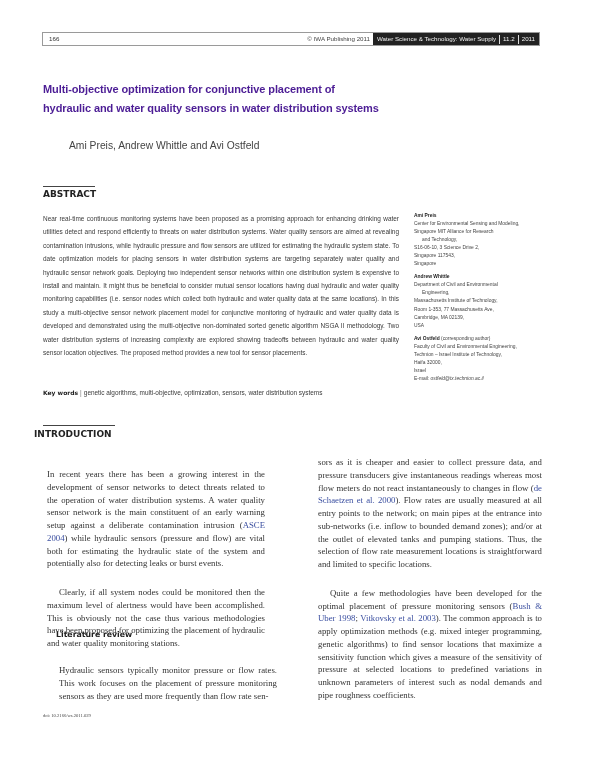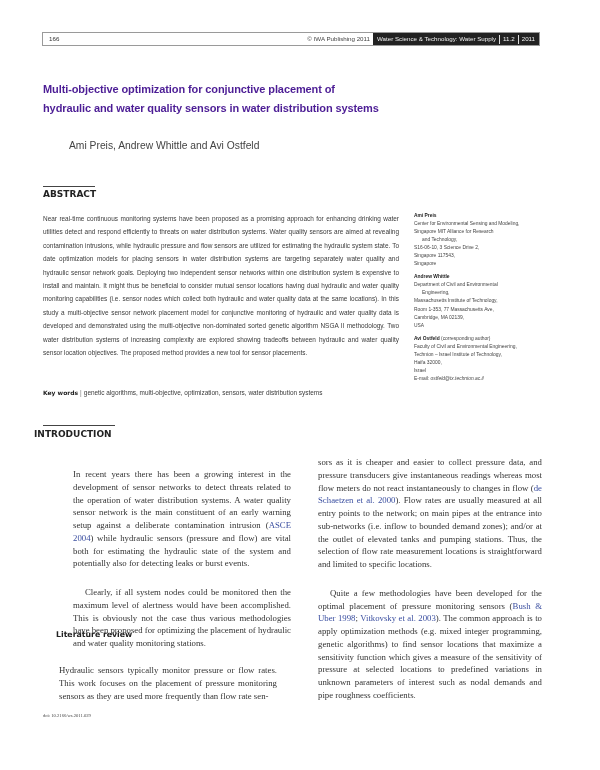--- a/index.html
+++ b/index.html
@@ -121,21 +121,21 @@
     <div>Technion – Israel Institute of Technology,</div>
     <div>Haifa 32000,</div>
     <div>Israel</div>
     <div><span>E-mail:</span> <span class="email">ostfeld@tx.technion.ac.il</span></div>
   </div>
 </div>
 
 <div class="rule" style="left:43px; top:425px; width:72px;"></div>
 <div class="sec-head" style="left:34px; top:429px;">INTRODUCTION</div>
 
-<div class="col" style="left:57px; top:452px;font-family:Liberation Serif, serif;">
+<div class="col" style="left:31px; top:452px;font-family:Liberation Serif, serif;">
   <p><span>In recent years there has been a growing interest in the development of sensor networks to detect threats related to the operation of water distribution systems. A water quality sensor network is the main constituent of an early warning setup against a deliberate contamination intrusion (</span><span class="cite">ASCE 2004</span><span>) while hydraulic sensors (pressure and flow) are vital both for estimating the hydraulic state of the system and potentially also for detecting leaks or burst events.</span></p>
   <p class="indent">Clearly, if all system nodes could be monitored then the maximum level of alertness would have been accomplished. This is obviously not the case thus various methodologies have been proposed for optimizing the placement of hydraulic and water quality monitoring stations.</p>
 </div>
 
 <div class="subhead">Literature review</div>
 
 <div class="col" style="left:43px; top:648px;">
   <p>Hydraulic sensors typically monitor pressure or flow rates. This work focuses on the placement of pressure monitoring sensors as they are used more frequently than flow rate sen-</p>
 </div>
 

